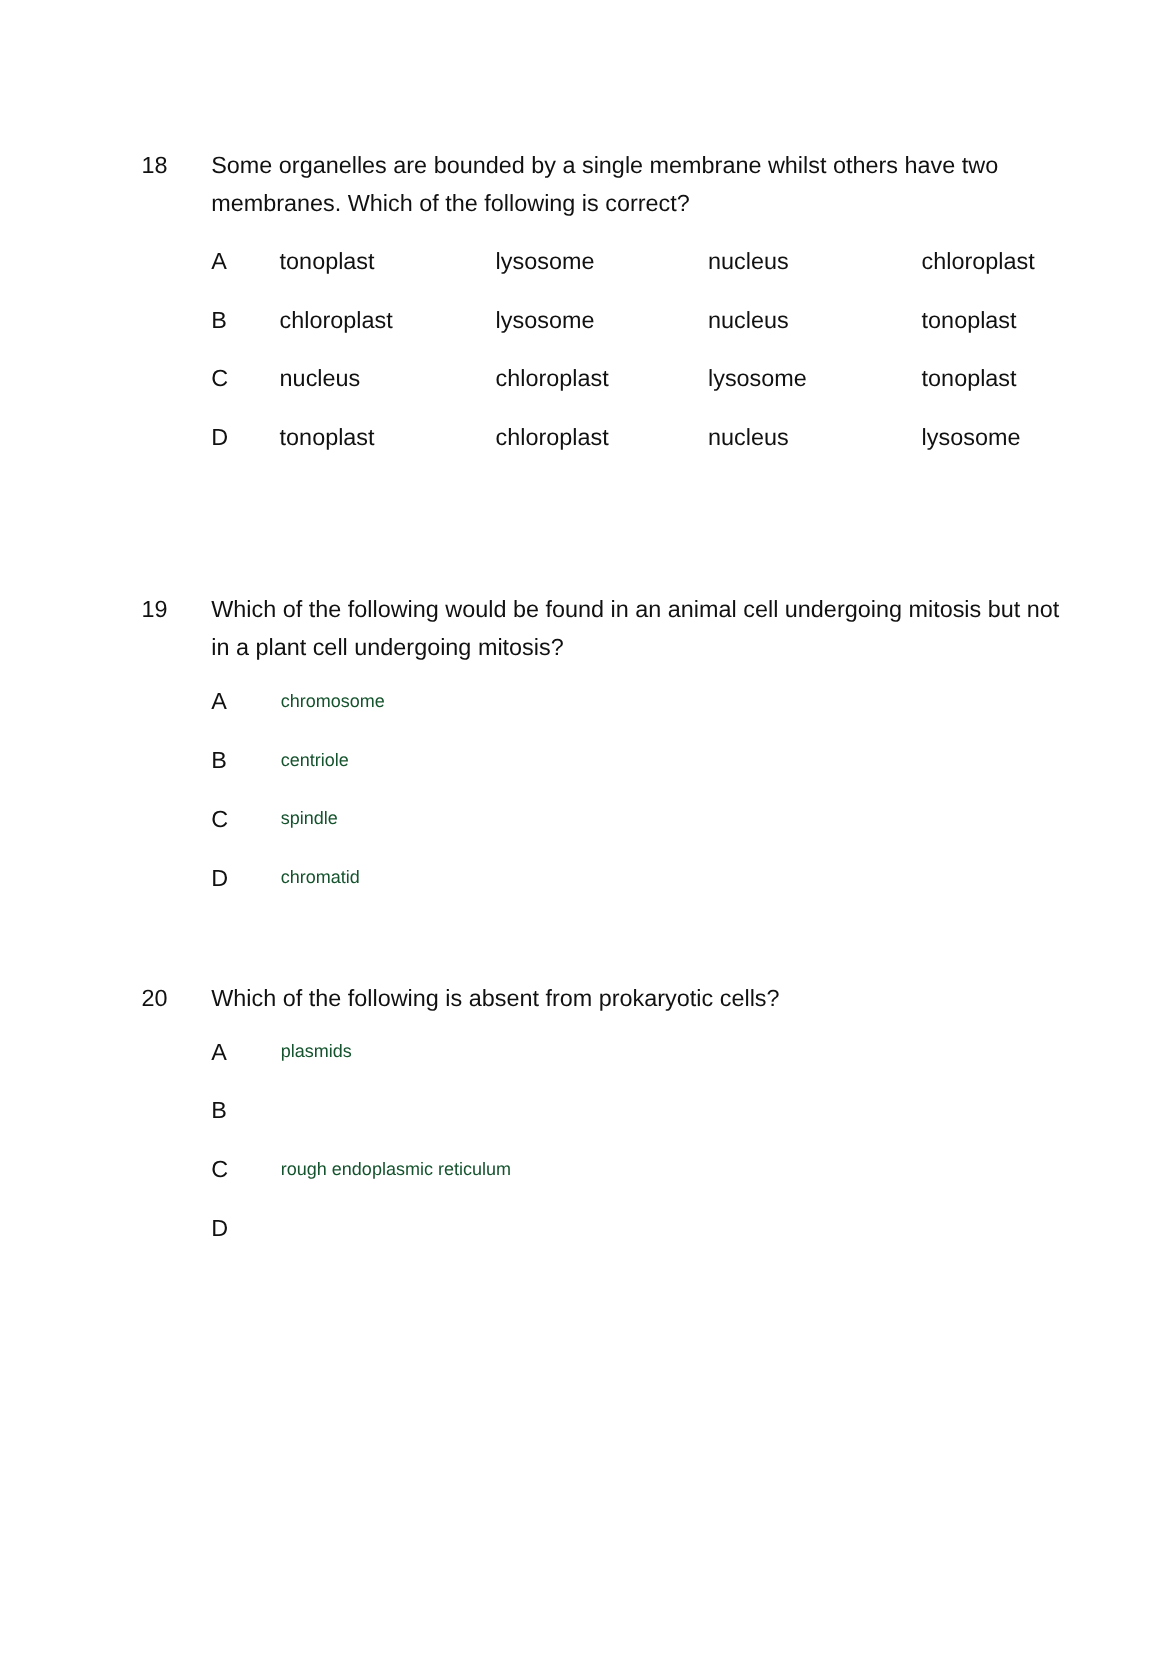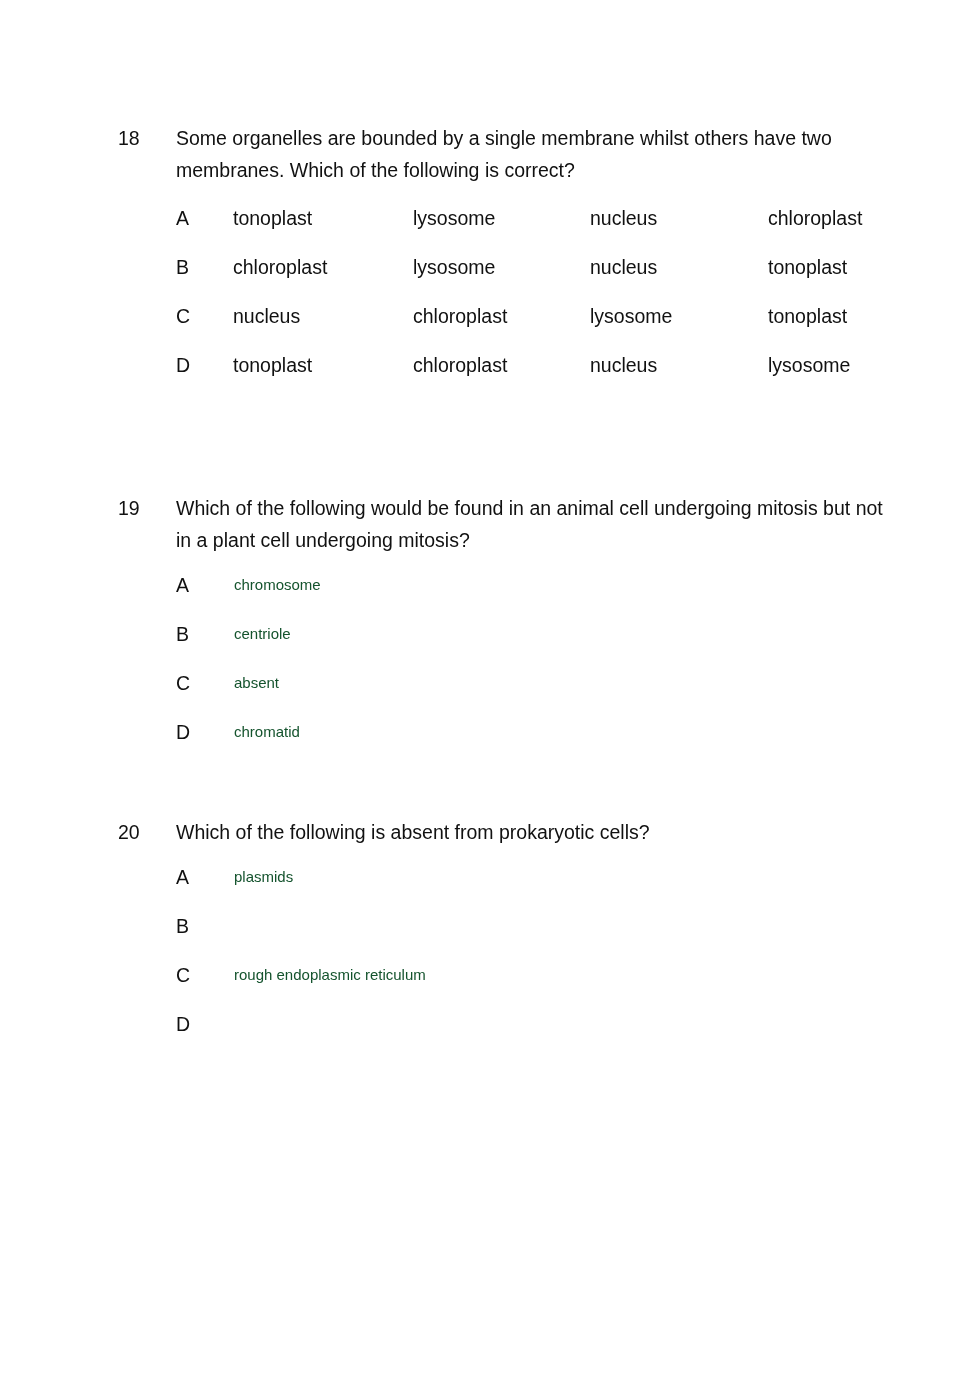--- a/index.html
+++ b/index.html
@@ -174,21 +174,21 @@
       <div class="option-row">
         <div class="opt-letter">A</div>
         <div class="opt-text">chromosome</div>
       </div>
       <div class="option-row">
         <div class="opt-letter">B</div>
         <div class="opt-text">centriole</div>
       </div>
       <div class="option-row">
         <div class="opt-letter">C</div>
-        <div class="opt-text">absent</div>
+        <div class="opt-text">spindle</div>
       </div>
       <div class="option-row">
         <div class="opt-letter">D</div>
         <div class="opt-text">chromatid</div>
       </div>
     </div>
   </div>
 
   <div class="question" style="top:816px;">
     <div class="q-head">

